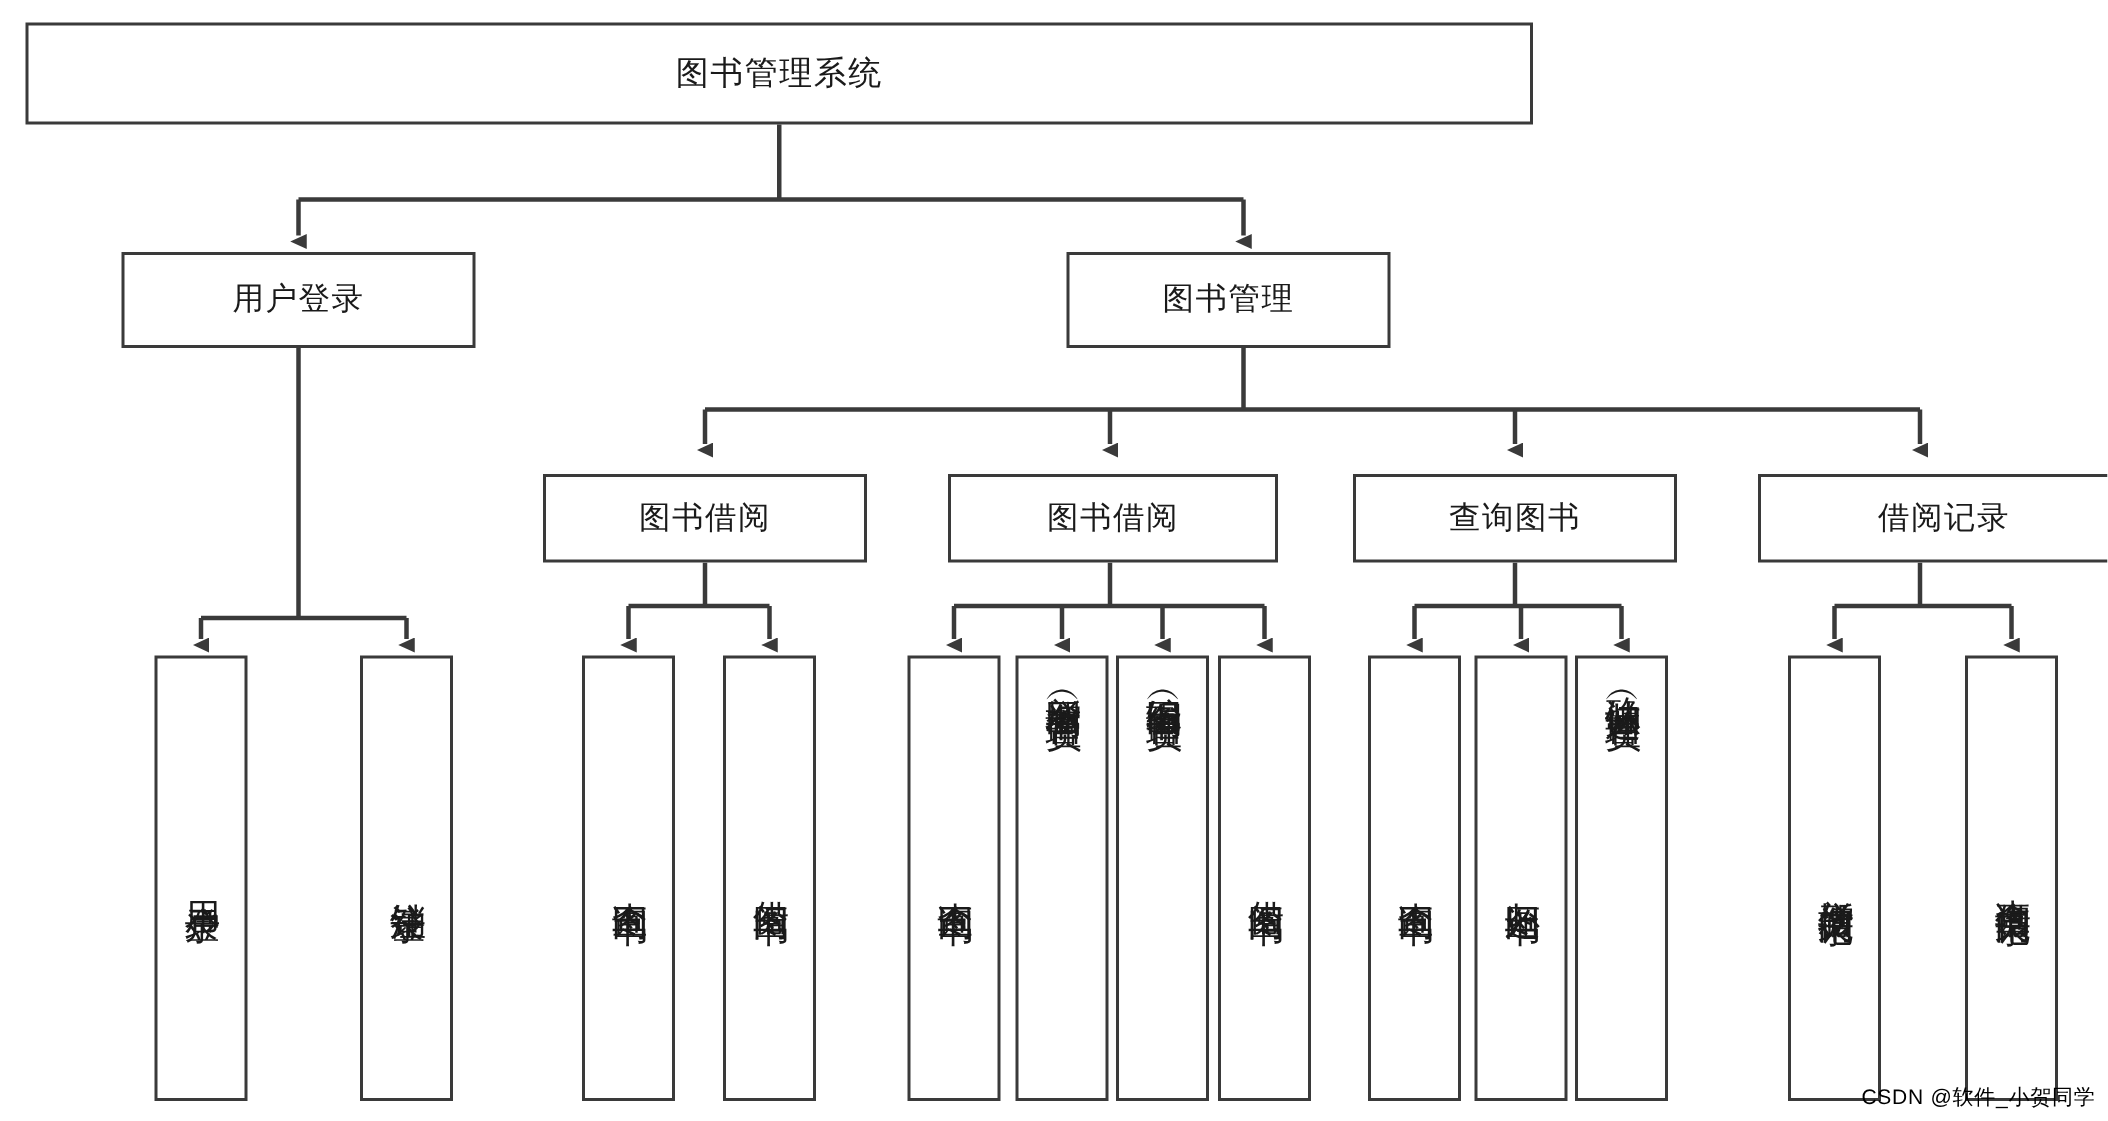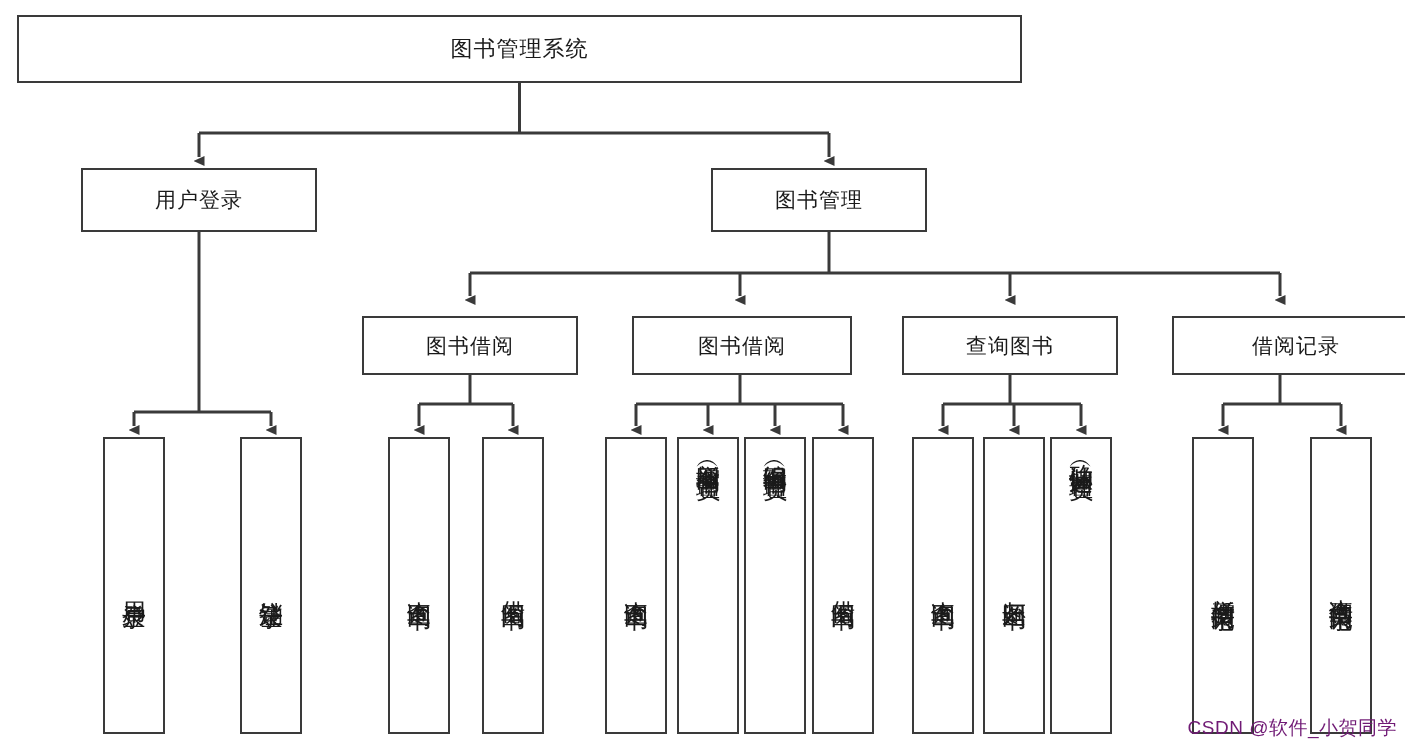--- a/index.html
+++ b/index.html
@@ -59,22 +59,22 @@
     color: #1a1a1a;
   }
   .node.leaf.centered {
     align-items: center;
     padding-top: 0;
   }
   .watermark {
     position: absolute;
     right: 8px;
     bottom: 6px;
-    font-size: 19px;
-    color: #701a75;
+    font-size: 14px;
+    color: #000000;
     letter-spacing: 0.5px;
     white-space: nowrap;
   }
 </style>
 </head>
 <body>
 
 <div id="canvas">
 
   <svg id="wires" viewBox="0 0 1405 747" xmlns="http://www.w3.org/2000/svg">

